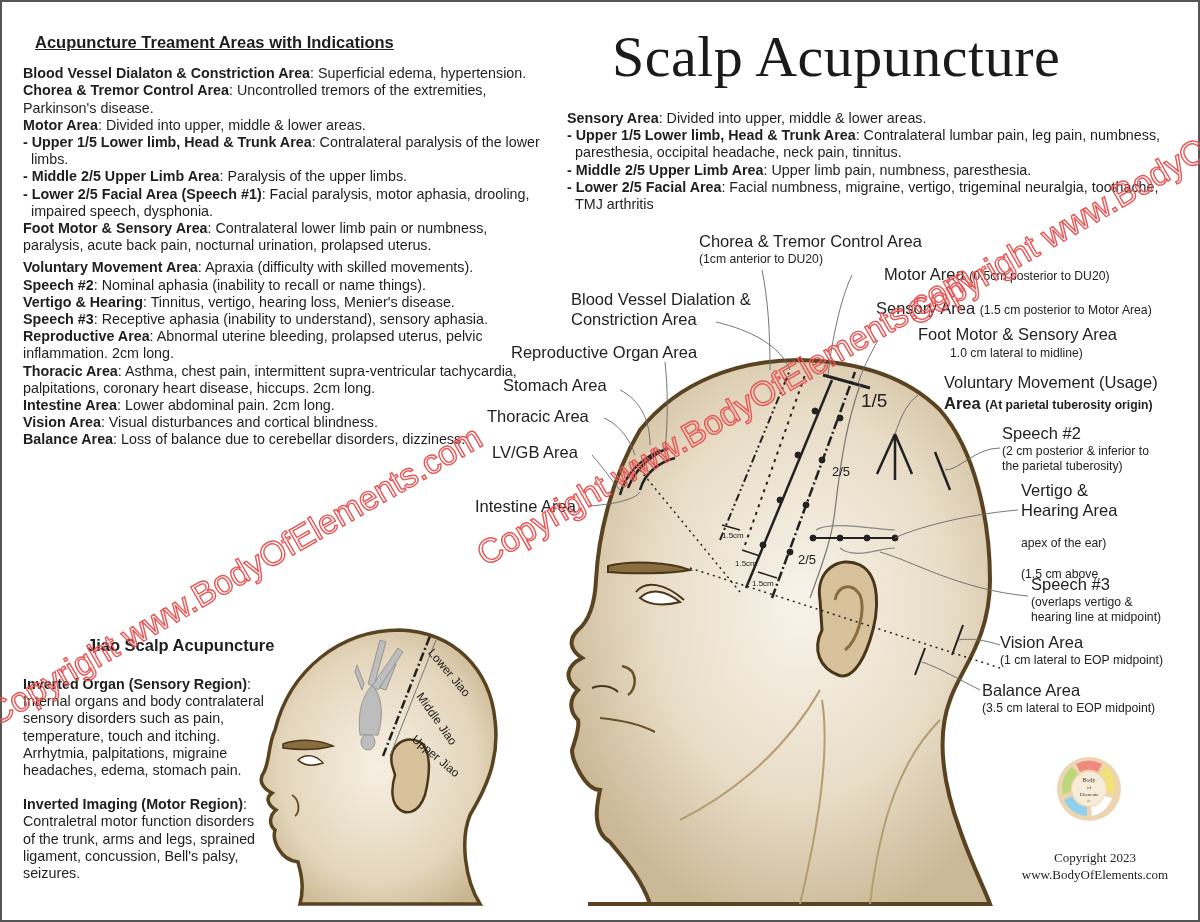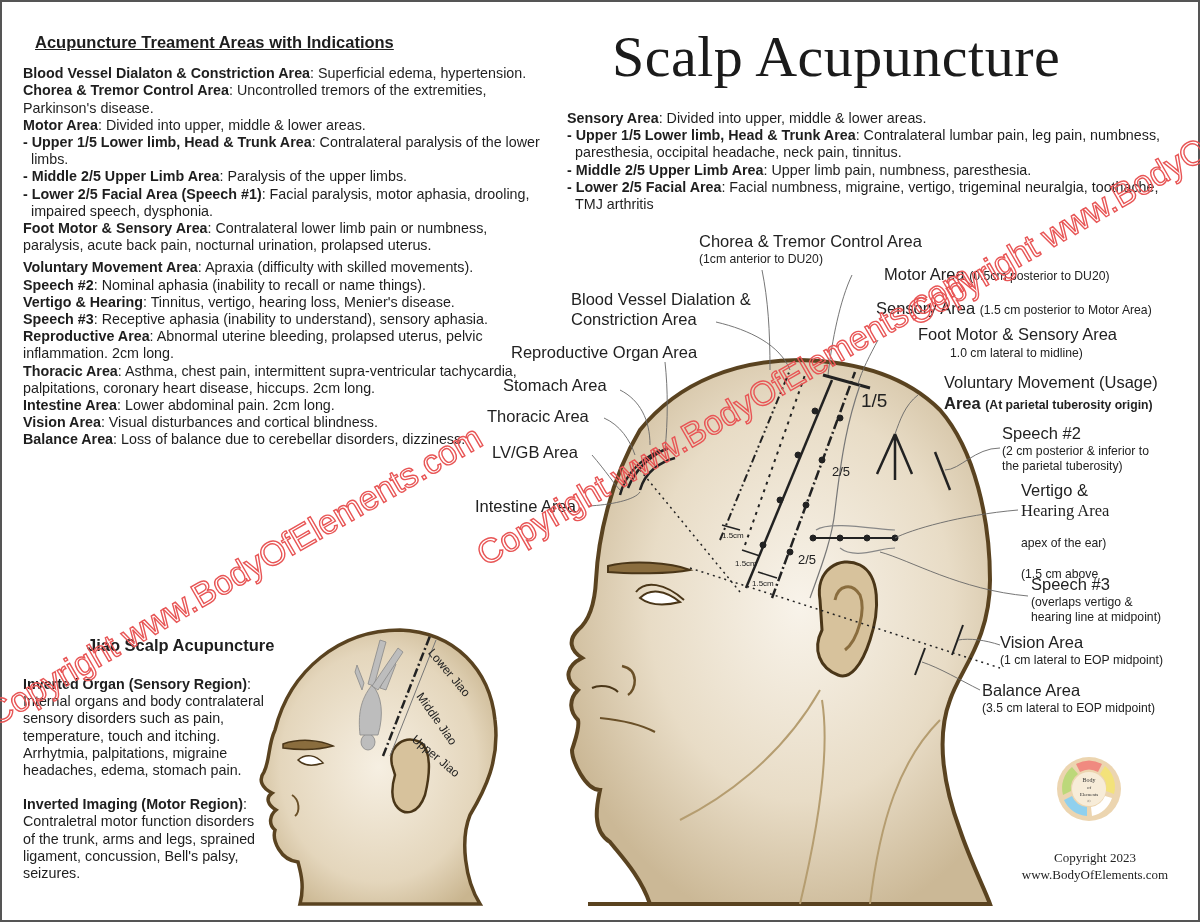--- a/index.html
+++ b/index.html
@@ -212,21 +212,21 @@
 
 <div class="lbl" style="left:487px;top:407px;">Thoracic Area</div>
 
 <div class="lbl" style="left:1002px;top:424px;">Speech #2</div>
 <div class="sublbl" style="left:1002px;top:444px;">(2 cm posterior &amp; inferior to</div>
 <div class="sublbl" style="left:1002px;top:459px;">the parietal tuberosity)</div>
 
 <div class="lbl" style="left:492px;top:443px;">LV/GB Area</div>
 
 <div class="lbl" style="left:1021px;top:481px;">Vertigo &amp;</div>
-<div class="lbl" style="left:1021px;top:501px;font-family:Liberation Serif, serif;">Hearing Area</div>
+<div class="lbl" style="left:1021px;top:501px;">Hearing Area</div>
 <div class="sublbl" style="left:1021px;top:521px;margin-top:46px;">(1.5 cm above</div>
 <div class="sublbl" style="left:1021px;top:536px;">apex of the ear)</div>
 
 <div class="lbl" style="left:475px;top:497px;">Intestine Area</div>
 
 <div class="lbl" style="left:1031px;top:575px;">Speech #3</div>
 <div class="sublbl" style="left:1031px;top:595px;">(overlaps vertigo &amp;</div>
 <div class="sublbl" style="left:1031px;top:610px;">hearing line at midpoint)</div>
 
 <div class="lbl" style="left:1000px;top:633px;">Vision Area</div>

